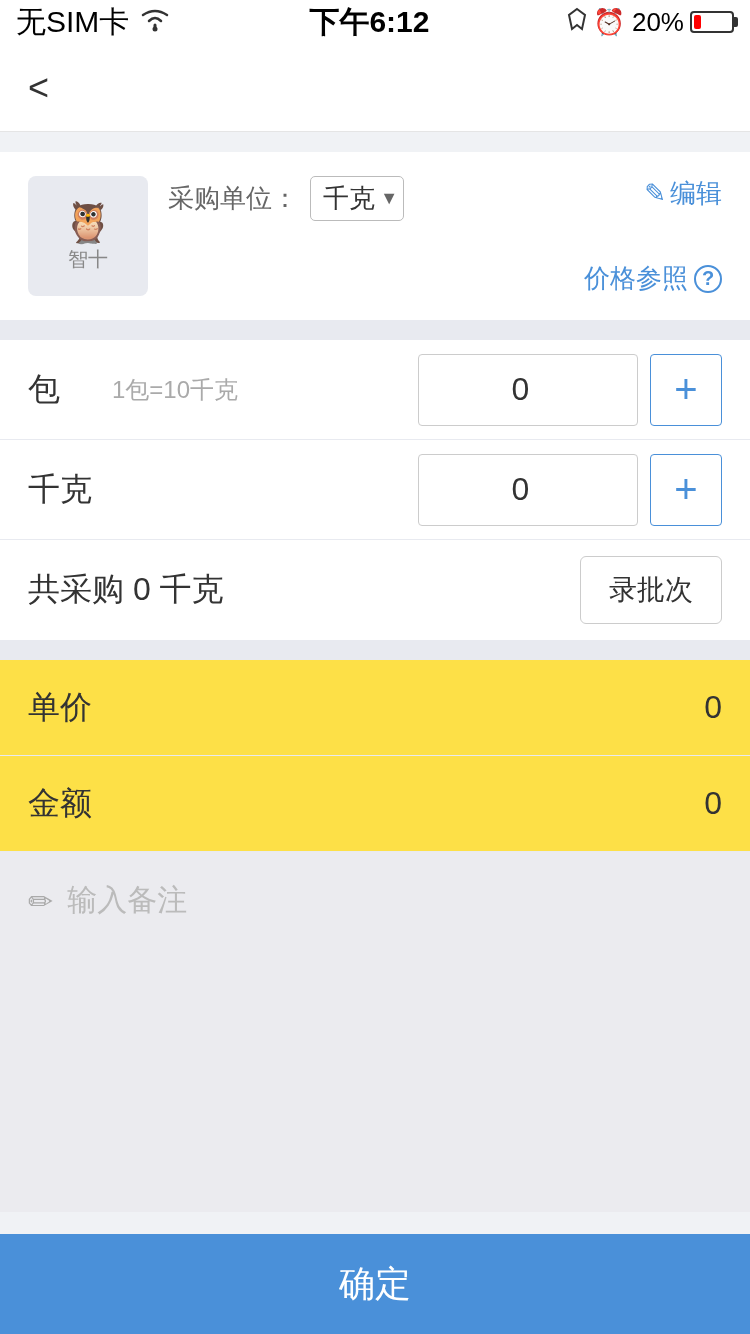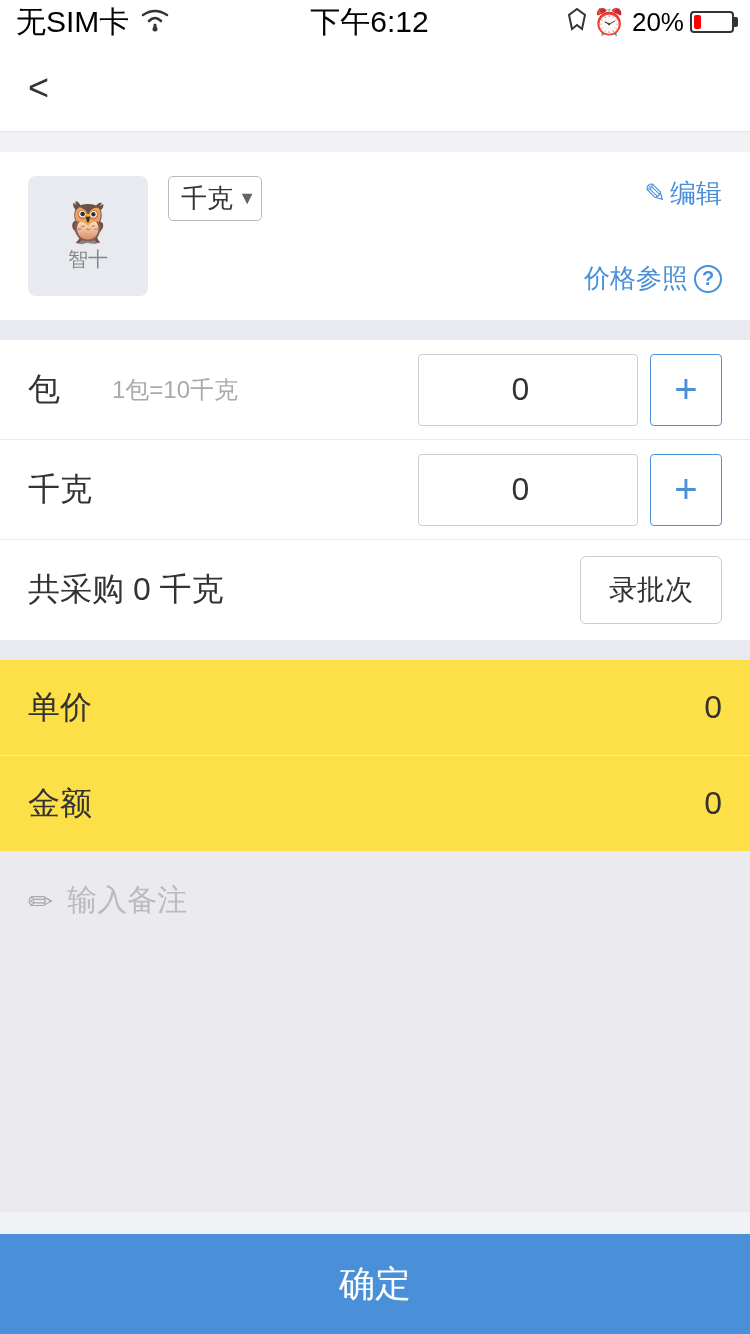--- a/index.html
+++ b/index.html
@@ -25,21 +25,21 @@
       font-weight: 500;
     }
     .status-left {
       display: flex;
       align-items: center;
       gap: 8px;
       font-size: 30px;
     }
     .status-center {
       font-size: 30px;
-      font-weight: 400;
+      font-weight: 700;
     }
     .status-right {
       display: flex;
       align-items: center;
       gap: 6px;
       font-size: 26px;
     }
     .battery {
       display: inline-flex;
       align-items: center;
@@ -362,20 +362,21 @@
 
 <div class="main-content">
 
   <div class="product-card">
     <div class="product-image">
       <span style="font-size:40px;">🦉</span>
       <span style="font-size:20px;color:#888;">智十</span>
     </div>
     <div class="product-info">
       <div class="product-unit-row">
+        <span class="product-unit-label">采购单位：</span>
         <div class="unit-select-wrapper">
           <span style="border:1px solid #bbb;border-radius:5px;padding:4px 28px 4px 12px;font-size:26px;color:#333;background:#fff;display:inline-block;">千克</span>
           <span class="unit-select-arrow">▼</span>
         </div>
       </div>
     </div>
     <div class="product-edit">
       <span>✎</span>
       <span>编辑</span>
     </div>

